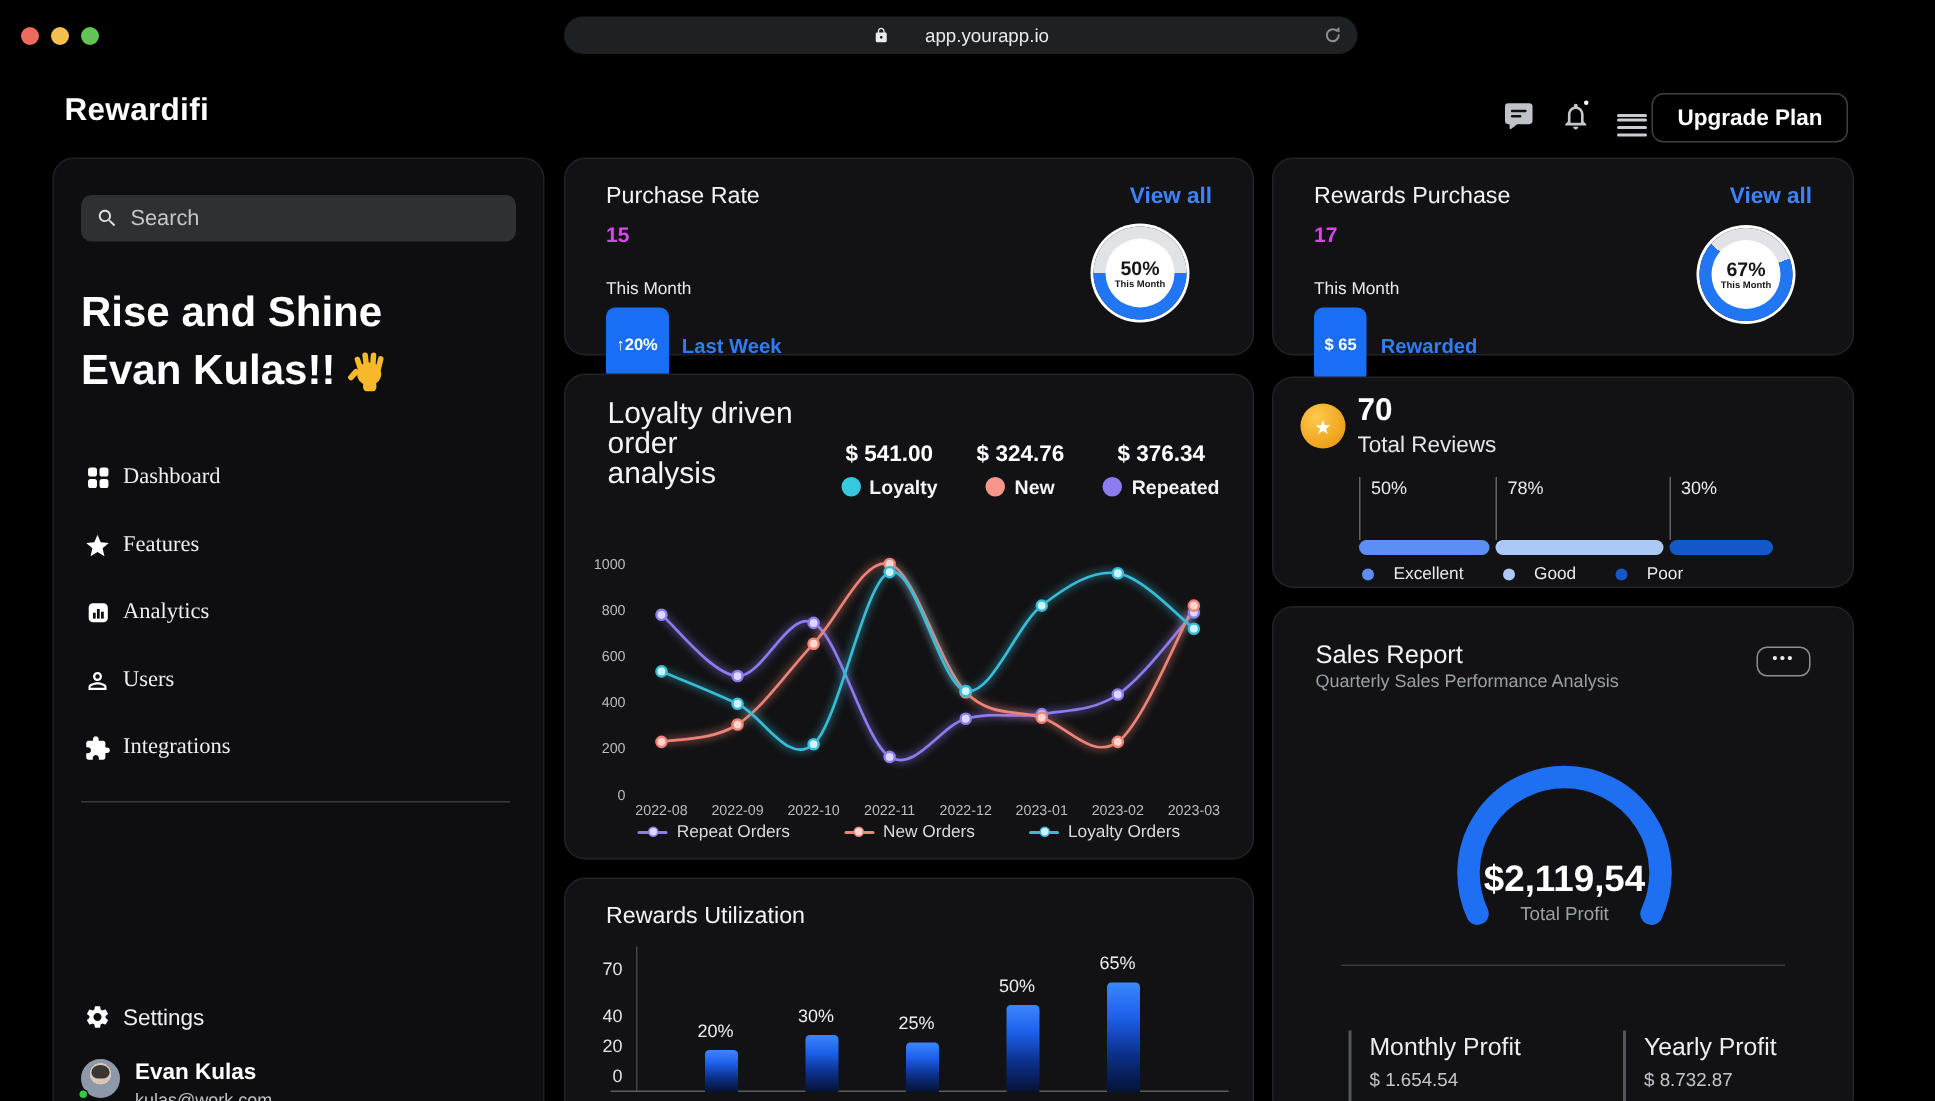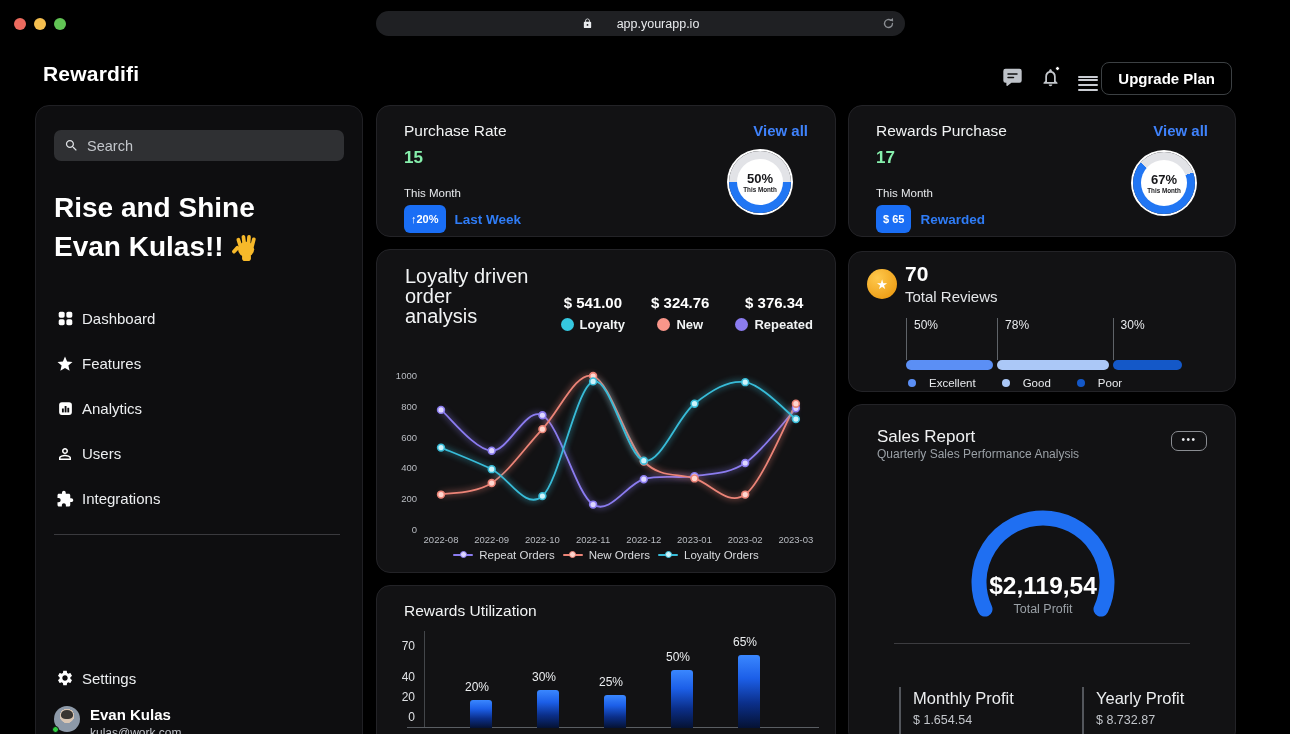--- a/index.html
+++ b/index.html
@@ -24,21 +24,21 @@
   .burger div { width:20px; height:2px; background:#c9ccd2; border-radius:1px; margin:3px 0; }
   .upgrade { position:absolute; right:58px; top:15px; height:33px; padding:0 16px; border:1px solid #3c4043; border-radius:8px; background:transparent; color:#fff; font-size:15px; font-weight:700; font-family:"Liberation Sans",sans-serif; cursor:pointer; }
 
   
   .sidebar { position:absolute; left:35px; top:105px; width:328px; height:645px; background:#0e0e10; border:1px solid #202024; border-radius:14px; }
   .searchbox { position:absolute; left:18px; right:18px; top:24px; height:31px; background:#2f3033; border-radius:7px; display:flex; align-items:center; padding:0 10px; gap:8px; }
   .searchbox input { flex:1; background:transparent; border:none; outline:none; color:#e8eaed; font-size:14.5px; font-family:"Liberation Sans",sans-serif; }
   .searchbox input::placeholder { color:#c3c6cb; }
   .greeting { position:absolute; left:18px; top:82px; font-size:28px; font-weight:700; line-height:39px; color:#fff; }
   .greeting .hand { display:inline-block; vertical-align:-5px; margin-left:8px; }
-  .nav { position:absolute; left:0; right:0; top:190px; }
+  .nav { position:absolute; left:0; right:0; top:190px;font-family:Liberation Serif, serif; }
   .nav-item { height:45px; display:flex; align-items:center; padding-left:20px; gap:8px; cursor:pointer; }
   .nav-ic { width:18px; height:18px; display:flex; align-items:center; justify-content:center; }
   .nav-label { font-size:15px; color:#eceef0; }
   .side-divider { position:absolute; left:18px; right:22px; top:428px; border-top:1px solid #3a3a3e; }
   .settings-item { position:absolute; left:0; right:0; top:557px; }
   .profile { position:absolute; left:18px; top:600px; display:flex; gap:10px; }
   .avatar { width:26px; height:26px; border-radius:50%; background:radial-gradient(circle at 50% 38%, #d9c6b4 0 34%, #8d99a8 35% 100%); position:relative; overflow:hidden; }
   .avatar::after { content:""; position:absolute; left:7px; top:4px; width:12px; height:9px; border-radius:50% 50% 40% 40%; background:#3a3632; }
   .status-dot { position:absolute; left:16px; top:620px; width:7px; height:7px; border-radius:50%; background:#2ecc40; border:1.5px solid #0e0e10; z-index:2; }
   .p-name { font-size:15px; font-weight:700; color:#fff; }
@@ -48,43 +48,43 @@
   .card { position:absolute; background:#121214; border:1px solid #232327; border-radius:14px; }
   #card-purchase { left:376px; top:105px; width:460px; height:132px; }
   #card-rewards  { left:848px; top:105px; width:388px; height:132px; }
   #card-loyalty  { left:376px; top:249px; width:460px; height:324px; }
   #card-reviews  { left:848px; top:251px; width:388px; height:141px; }
   #card-sales    { left:848px; top:404px; width:388px; height:341px; }
   #card-util     { left:376px; top:585px; width:460px; height:210px; }
 
   .card-title { position:absolute; left:27px; top:16px; font-size:15.5px; color:#f1f3f4; }
   .view-all { position:absolute; right:27px; top:16px; font-size:15px; font-weight:600; color:var(--link); cursor:pointer; }
-  .stat-value { position:absolute; left:27px; top:42px; font-size:17px; font-weight:700; color:#86efac; }
+  .stat-value { position:absolute; left:27px; top:42px; font-size:14px; font-weight:700; color:#d946ef; }
   .stat-period { position:absolute; left:27px; top:81px; font-size:11.5px; color:#e8eaed; }
   .badge-row { position:absolute; left:27px; top:99px; display:flex; align-items:center; gap:9px; }
-  .badge { background:var(--badge); color:#fff; font-size:11px; font-weight:700; padding:8px 7px; border-radius:6px; }
+  .badge { background:var(--badge); color:#fff; font-size:11px; font-weight:700; padding:19px 7px; border-radius:6px; }
   .badge-note { font-size:13.5px; font-weight:700; color:#2f7cf6; }
 
   .donut { position:absolute; width:62px; height:62px; border-radius:50%; box-shadow:0 0 0 2px #fff; }
   .donut-inner { position:absolute; inset:8px; background:#fff; border-radius:50%; display:flex; flex-direction:column; align-items:center; justify-content:center; }
   .donut-label { font-size:13px; font-weight:700; color:#17171a; line-height:13px; }
   .donut-sub { font-size:6.3px; font-weight:700; color:#17171a; margin-top:1px; }
   #card-purchase .donut { right:44px; top:45px; }
   #card-rewards .donut { right:40px; top:46px; }
 
   
   .loyalty-title { position:absolute; left:28px; top:16px; width:165px; font-size:20px; line-height:20px; color:#f1f3f4; }
   .loyalty-legend { position:absolute; right:22px; top:44px; display:flex; gap:26px; }
   .sum-item { display:flex; flex-direction:column; align-items:center; }
   .sum-val { font-size:15px; font-weight:700; color:#fff; }
   .sum-name { display:flex; align-items:center; gap:6px; margin-top:6px;justify-content:flex-end; }
   .sum-name .dot { width:13px; height:13px; border-radius:50%; }
   .sum-name .nm { font-size:13px; font-weight:700; color:#f1f3f4; }
   #line-svg { position:absolute; left:0; top:112px; }
-  .series-legend { position:absolute; left:0; right:0; top:299px; display:flex; justify-content:center; gap:8px; }
+  .series-legend { position:absolute; left:0; right:0; top:299px; display:flex; justify-content:center; gap:36px; }
   .sl-item { display:flex; align-items:center; gap:6px; }
   .sl-marker { position:relative; width:20px; height:8px; }
   .sl-marker .ln { position:absolute; left:0; right:0; top:3px; height:2px; border-radius:1px; }
   .sl-marker .dt { position:absolute; left:6.5px; top:0; width:7px; height:7px; border-radius:50%; border:1.5px solid; background:#fff; }
   .sl-name { font-size:11.5px; color:#d8dadd; }
 
   
   .rev-icon { position:absolute; left:18px; top:17px; width:30px; height:30px; border-radius:50%; background:radial-gradient(circle at 35% 30%, #ffc94d, #e89207); display:flex; align-items:center; justify-content:center; font-size:13px; color:#fff; }
   .rev-value { position:absolute; left:56px; top:10px; font-size:21px; font-weight:700; }
   .rev-label { position:absolute; left:56px; top:36px; font-size:15px; color:#e4e6e9; }

